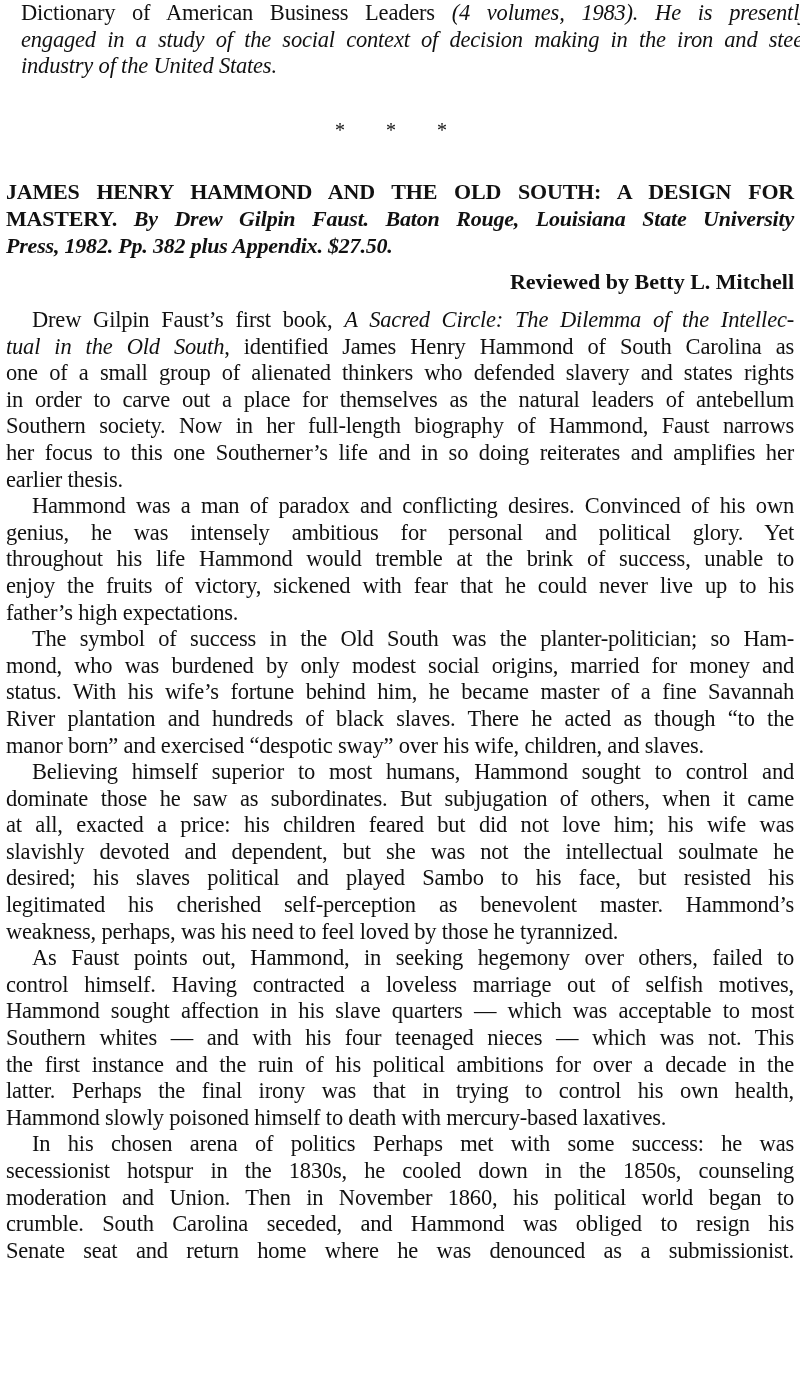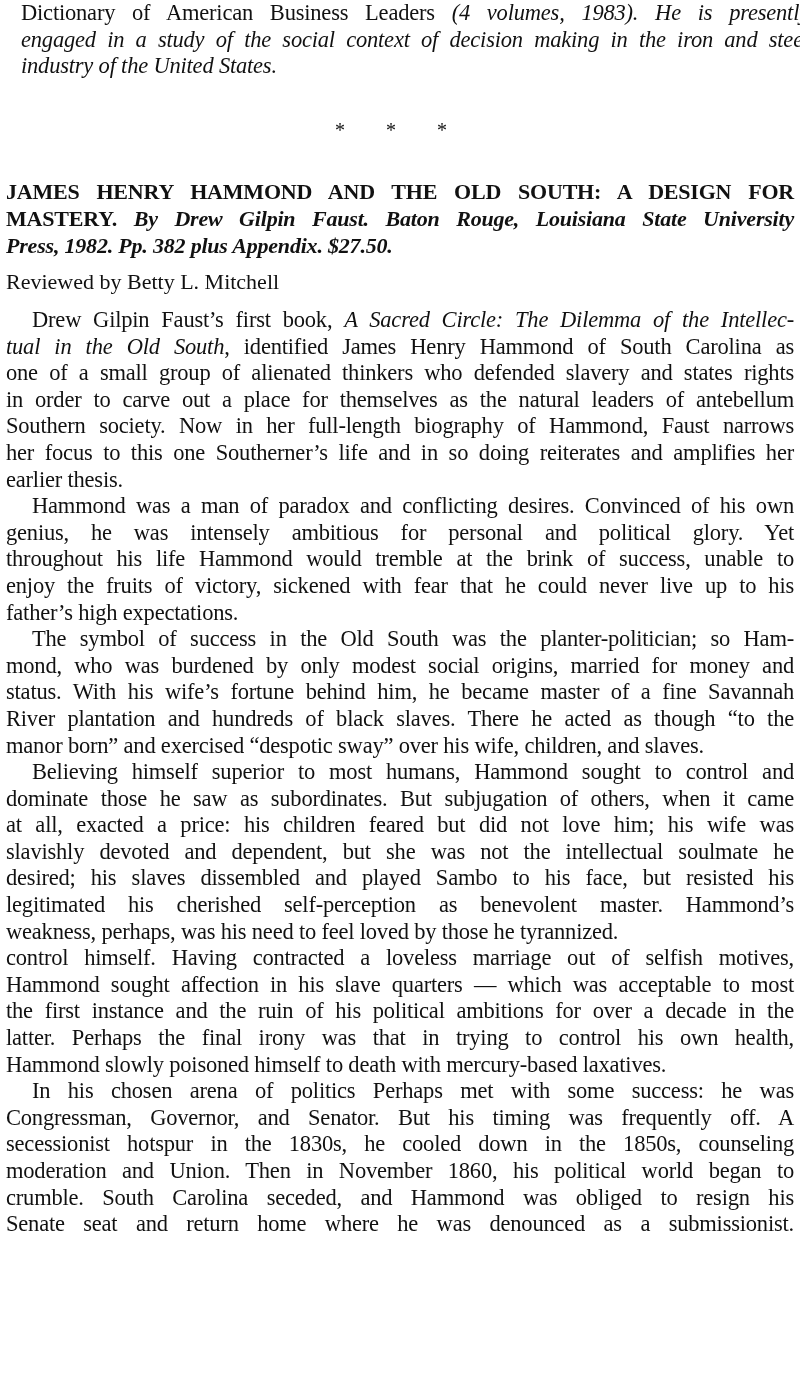--- a/index.html
+++ b/index.html
@@ -19,22 +19,22 @@
     .it { font-style: italic; }
     .bold { font-weight: bold; }
     .prev { position: absolute; top: 0; left: 15px; width: 788px; }
     .stars {
       position: absolute; top: 119px; left: 0; width: 788px; text-align: center;
       font-size: 20px; letter-spacing: 18px;
     }
     .heading { position: absolute; top: 178px; left: 0; width: 788px; }
     .heading .line { font-size: 22px; height: 27px; line-height: 27px; }
     .reviewer {
-      position: absolute; top: 267px; left: 0; width: 788px; text-align: left;
-      font-size: 22px; font-weight: normal; line-height: 30px;
+      position: absolute; top: 267px; left: 0; width: 788px; text-align: right;
+      font-size: 22px; font-weight: bold; line-height: 30px;
     }
     .body-text { position: absolute; top: 307px; left: 0; width: 788px; }
     .footer {
       position: absolute; top: 1375px; right: 10px; font-size: 20px;
       letter-spacing: 0.3px; white-space: nowrap; margin-top: 32px;
     }
     .footer .num { margin-left: 22px; }
   </style>
 </head>
 <body>
@@ -83,36 +83,37 @@
       <span class="line">status. With his wife’s fortune behind him, he became master of a fine Savannah</span>
       <span class="line">River plantation and hundreds of black slaves. There he acted as though “to the</span>
       <span class="line last">manor born” and exercised “despotic sway” over his wife, children, and slaves.</span>
     </div>
 
     <div>
       <span class="line indent">Believing himself superior to most humans, Hammond sought to control and</span>
       <span class="line">dominate those he saw as subordinates. But subjugation of others, when it came</span>
       <span class="line">at all, exacted a price: his children feared but did not love him; his wife was</span>
       <span class="line">slavishly devoted and dependent, but she was not the intellectual soulmate he</span>
-      <span class="line">desired; his slaves dissembled and played Sambo to his face, but resisted his</span>
+      <span class="line">desired; his slaves political and played Sambo to his face, but resisted his</span>
       <span class="line">legitimated his cherished self-perception as benevolent master. Hammond’s</span>
       <span class="line last">weakness, perhaps, was his need to feel loved by those he tyrannized.</span>
     </div>
 
     <div>
+      <span class="line indent">As Faust points out, Hammond, in seeking hegemony over others, failed to</span>
       <span class="line">control himself. Having contracted a loveless marriage out of selfish motives,</span>
       <span class="line">Hammond sought affection in his slave quarters — which was acceptable to most</span>
+      <span class="line">Southern whites — and with his four teenaged nieces — which was not. This</span>
       <span class="line">the first instance and the ruin of his political ambitions for over a decade in the</span>
       <span class="line">latter. Perhaps the final irony was that in trying to control his own health,</span>
       <span class="line last">Hammond slowly poisoned himself to death with mercury-based laxatives.</span>
     </div>
 
     <div>
       <span class="line indent">In his chosen arena of politics Perhaps met with some success: he was</span>
-      <span class="line">Congressman, Governor, and Senator. But his timing was frequently off. A</span>
       <span class="line">secessionist hotspur in the 1830s, he cooled down in the 1850s, counseling</span>
       <span class="line">moderation and Union. Then in November 1860, his political world began to</span>
       <span class="line">crumble. South Carolina seceded, and Hammond was obliged to resign his</span>
       <span class="line">Senate seat and return home where he was denounced as a submissionist.</span>
     </div>
   </div>
 
 </div>
 
 <div class="footer">

